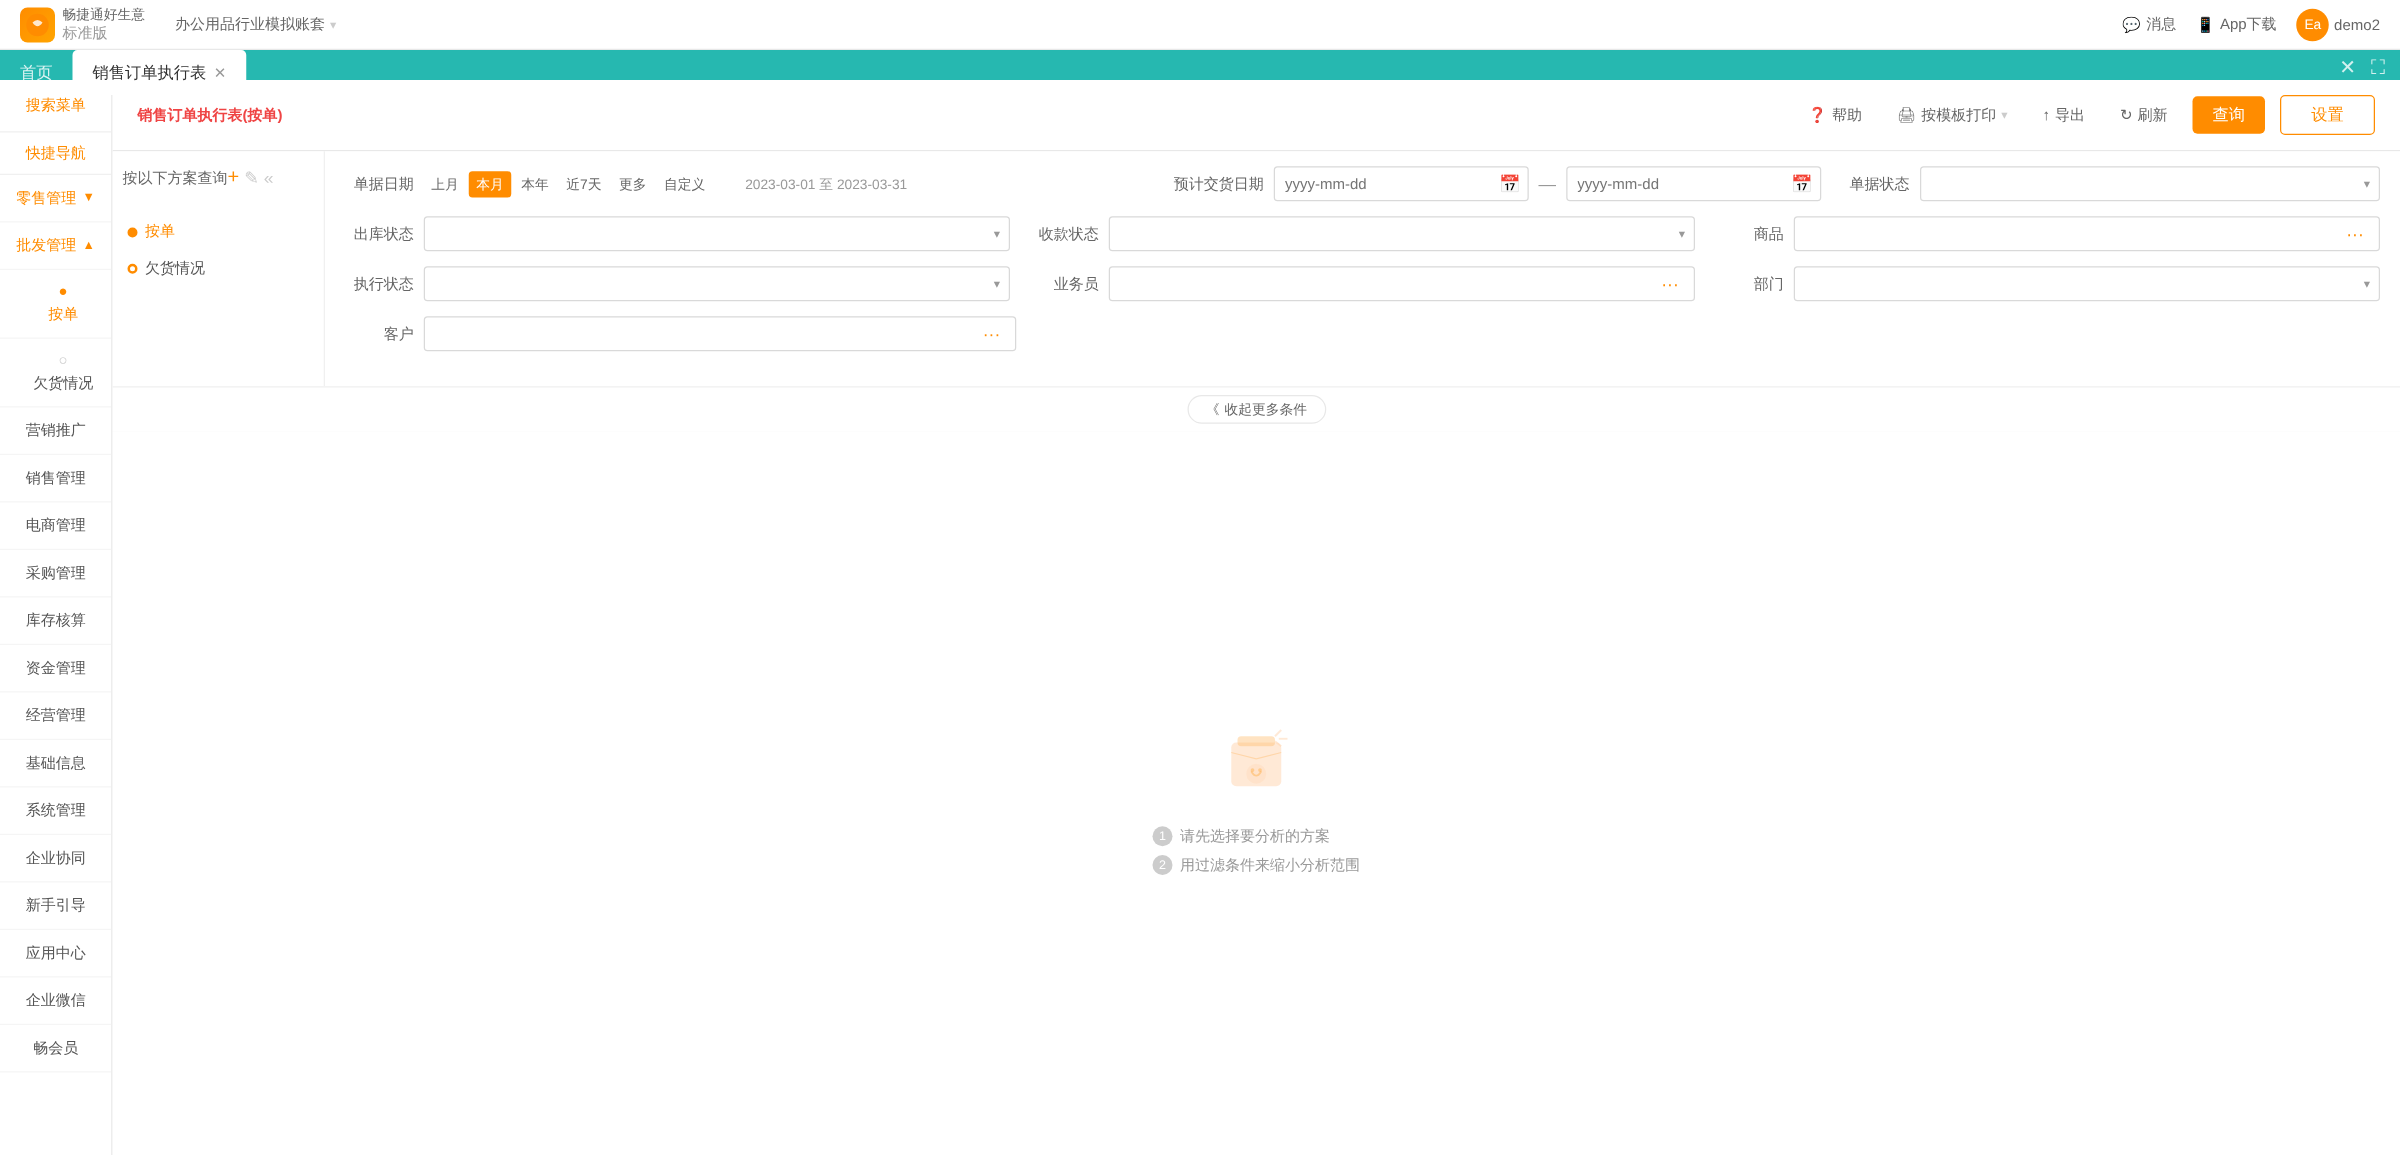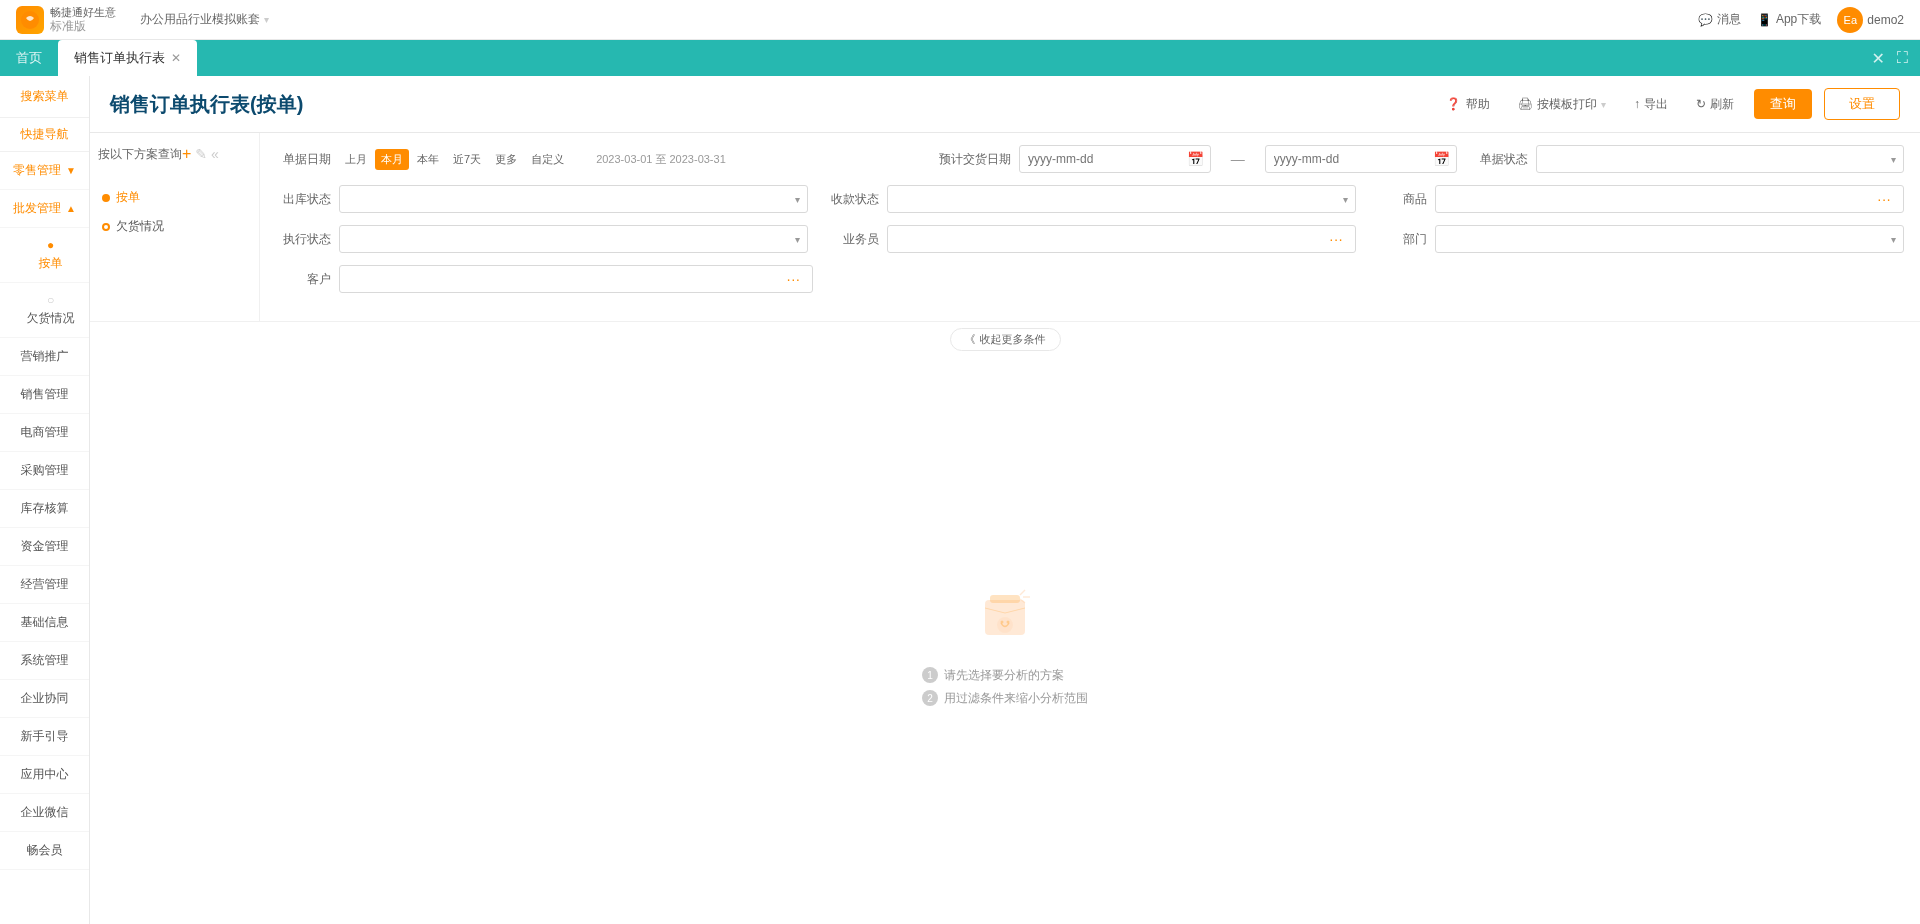--- a/index.html
+++ b/index.html
@@ -71,24 +71,24 @@
       background: #ff8c00;
       display: flex;
       align-items: center;
       justify-content: center;
       color: white;
       font-size: 11px;
     }
 
     
     .nav-tabs-bar {
-      height: 36px;
+      height: 24px;
       background: #26b8b0;
       display: flex;
-      align-items: center;
+      align-items: flex-start;
       padding: 0 0;
       flex-shrink: 0;
     }
     .nav-tab {
       height: 36px;
       display: flex;
       align-items: center;
       padding: 0 16px;
       font-size: 13px;
       cursor: pointer;
@@ -193,23 +193,23 @@
       border-bottom: 1px solid #e8e8e8;
       flex-shrink: 0;
     }
     .page-title-row {
       display: flex;
       align-items: center;
       justify-content: space-between;
       margin-bottom: 12px;
     }
     .page-title {
-      font-size: 20px;
+      font-size: 12px;
       font-weight: bold;
-      color: #0c4a6e;
+      color: #ef4444;
     }
     .page-actions {
       display: flex;
       align-items: center;
       gap: 12px;
     }
     .page-action-btn {
       display: flex;
       align-items: center;
       gap: 4px;
@@ -330,21 +330,21 @@
       position: absolute;
       right: 8px;
       color: #999;
       pointer-events: none;
       font-size: 10px;
     }
     .filter-date-range {
       flex: 1;
       display: flex;
       align-items: center;
-      gap: 20px;
+      gap: 8px;
     }
     .date-input-wrapper {
       flex: 1;
       position: relative;
       display: flex;
       align-items: center;
     }
     .date-input-wrapper input {
       width: 100%;
       height: 28px;

